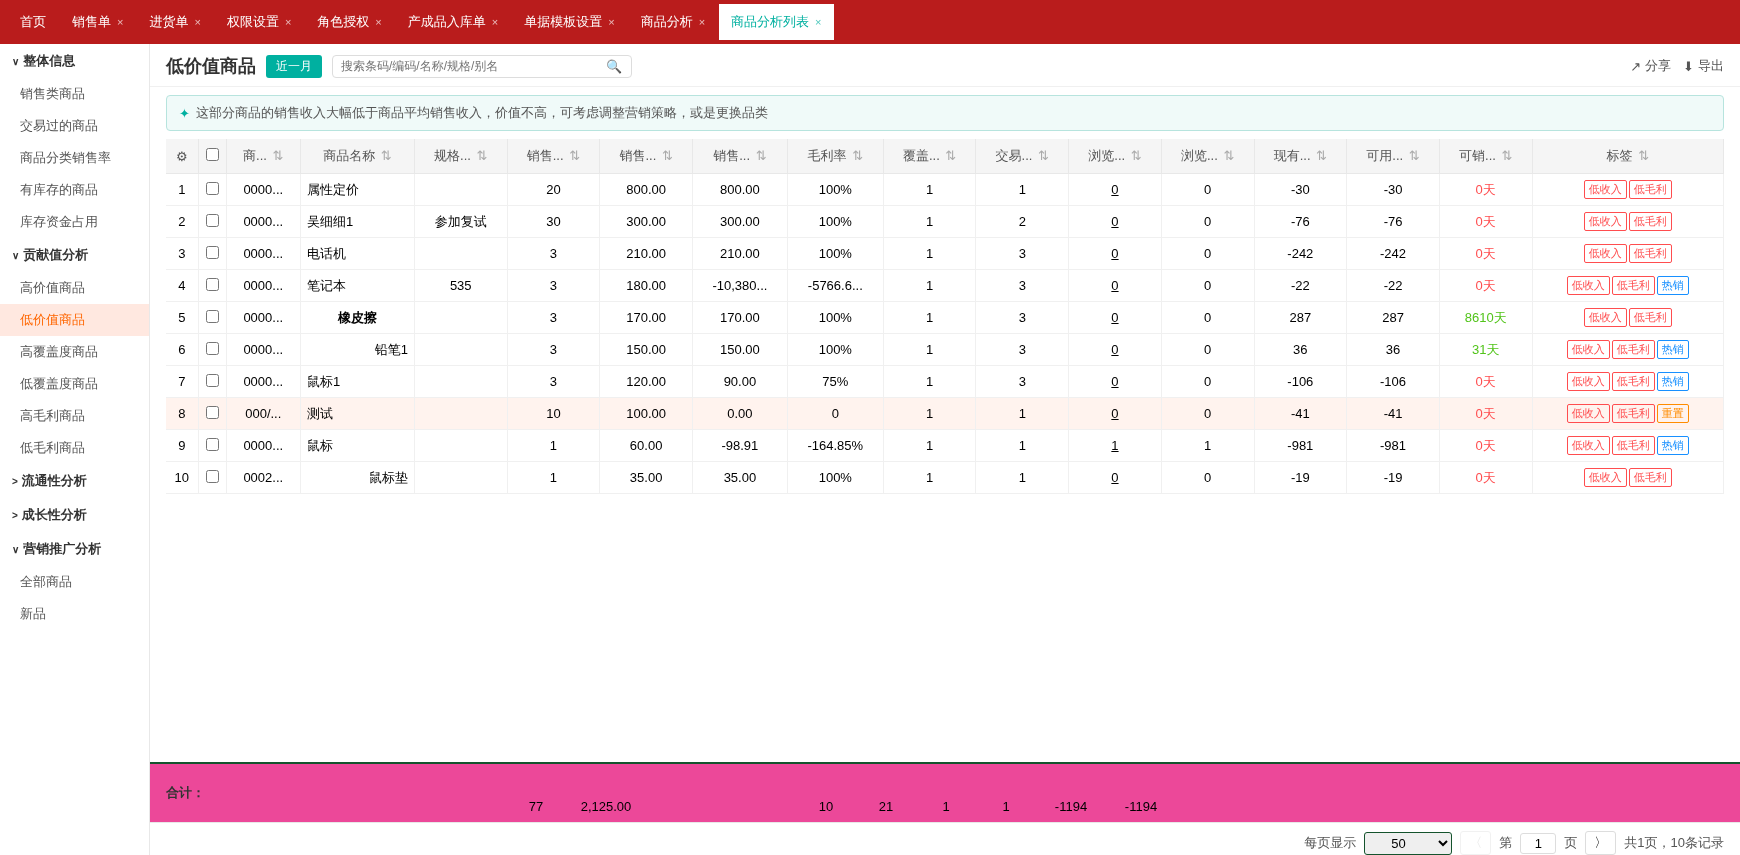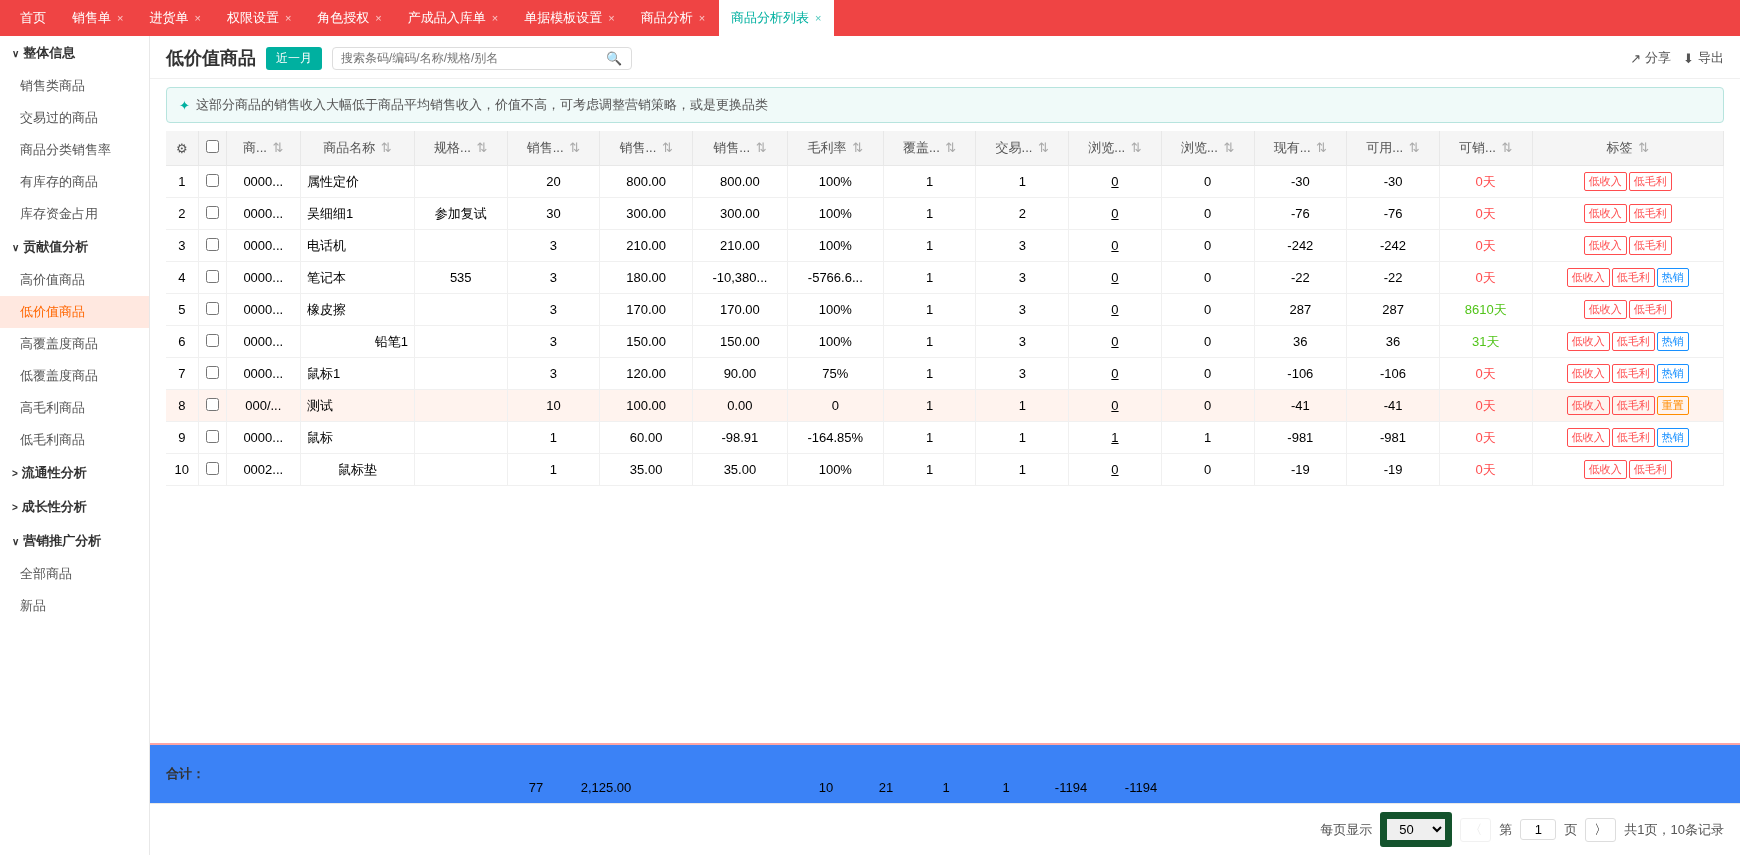--- a/index.html
+++ b/index.html
@@ -1,23 +1,23 @@
 <!DOCTYPE html>
 <html><head>
   <meta charset="utf-8">
   <style>
     * { box-sizing: border-box; margin: 0; padding: 0; font-family: 'Microsoft YaHei', Arial, sans-serif; font-size: 13px; }
     body { background: #f5f5f5; }
 
     
     .top-nav {
-      background: #ef4444;
-      display: flex;
-      align-items: center;
-      height: 36px;
+      background: #b91c1c;
+      display: flex;
+      align-items: center;
+      height: 44px;
       padding: 0 8px;
       gap: 2px;
     }
     .nav-item {
       color: #fff;
       padding: 0 12px;
       height: 36px;
       display: flex;
       align-items: center;
       cursor: pointer;
@@ -180,25 +180,25 @@
     }
     .tag-red { color: #ff4d4f; border-color: #ff4d4f; }
     .tag-orange { color: #ff8c00; border-color: #ff8c00; }
     .tag-blue { color: #1890ff; border-color: #1890ff; }
     .days-red { color: #ff4d4f; }
     .days-green { color: #52c41a; margin-left: 37px; }
     .underline { text-decoration: underline; cursor: pointer; }
 
     
     .table-footer {
-      border-top: 2px solid #fca5a5;
+      border-top: 2px solid #14532d;
       padding: 8px 16px;
       display: flex;
       align-items: center;
-      background: #3b82f6;
+      background: #ec4899;
       font-size: 13px;
     }
     .footer-label { font-weight: bold; color: #333; min-width: 60px; }
     .footer-values {
       display: flex;
       align-items: center;
       gap: 0;
       flex: 1;
     }
     .footer-cell {
@@ -212,23 +212,23 @@
       display: flex;
       align-items: center;
       justify-content: flex-end;
       padding: 8px 16px;
       gap: 8px;
       border-top: 1px solid #e8e8e8;
       font-size: 13px;
       color: #555;
     }
     .pagination-bar select {
-      border: 7px solid #14532d;
+      border: 1px solid #14532d;
       border-radius: 3px;
-      padding: 2px 8px;
+      padding: 2px 22px;
     }
     .page-btn {
       border: 1px solid #ddd;
       background: #fff;
       padding: 2px 8px;
       cursor: pointer;
       border-radius: 3px;
     }
     .page-btn:disabled { opacity: 0.4; cursor: default; }
     .page-input {
@@ -445,21 +445,21 @@
       <td>0</td>
       <td>-22</td>
       <td>-22</td>
       <td class="days-red">0天</td>
       <td><span class="tag tag-red">低收入</span><span class="tag tag-red">低毛利</span><span class="tag tag-blue">热销</span></td>
     </tr>
             <tr>
       <td>5</td>
       <td><input type="checkbox" style=""></td>
       <td>0000...</td>
-      <td style="text-align:left;">橡皮擦</td>
+      <td style="text-align:center;font-weight:bold;">橡皮擦</td>
       <td></td>
       <td>3</td>
       <td>170.00</td>
       <td>170.00</td>
       <td>100%</td>
       <td>1</td>
       <td>3</td>
       <td><span class="underline">0</span></td>
       <td>0</td>
       <td>287</td>
@@ -540,21 +540,21 @@
       <td>1</td>
       <td>-981</td>
       <td>-981</td>
       <td class="days-red">0天</td>
       <td><span class="tag tag-red">低收入</span><span class="tag tag-red">低毛利</span><span class="tag tag-blue">热销</span></td>
     </tr>
             <tr>
       <td>10</td>
       <td><input type="checkbox" style=""></td>
       <td>0002...</td>
-      <td style="text-align:center;margin-top:29px;">鼠标垫</td>
+      <td style="text-align:right;margin-top:29px;">鼠标垫</td>
       <td></td>
       <td>1</td>
       <td>35.00</td>
       <td>35.00</td>
       <td>100%</td>
       <td>1</td>
       <td>1</td>
       <td><span class="underline">0</span></td>
       <td>0</td>
       <td>-19</td>

